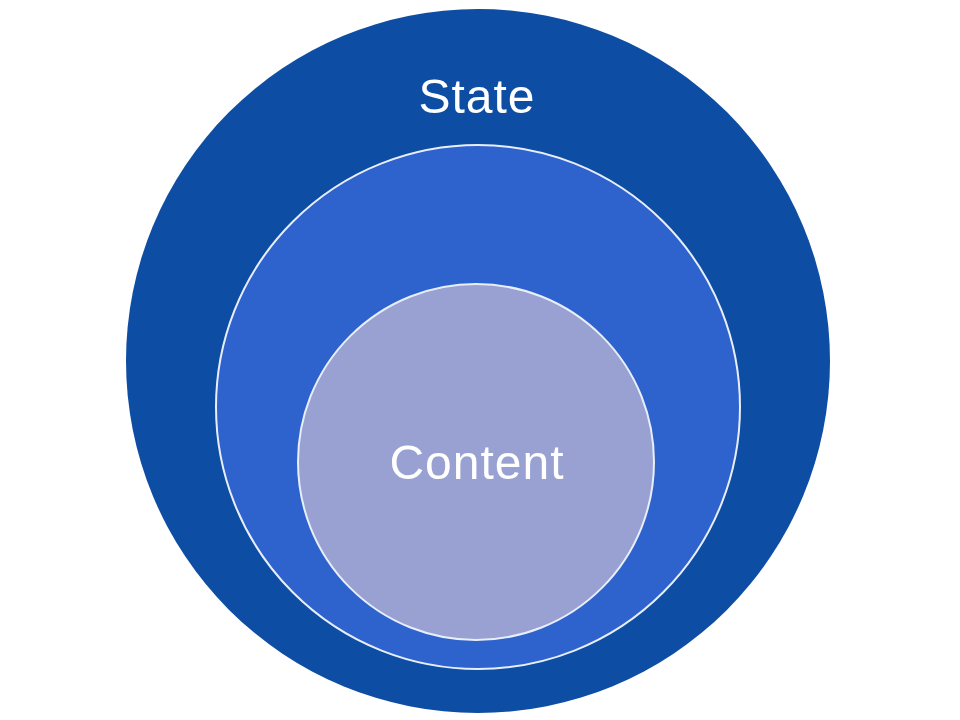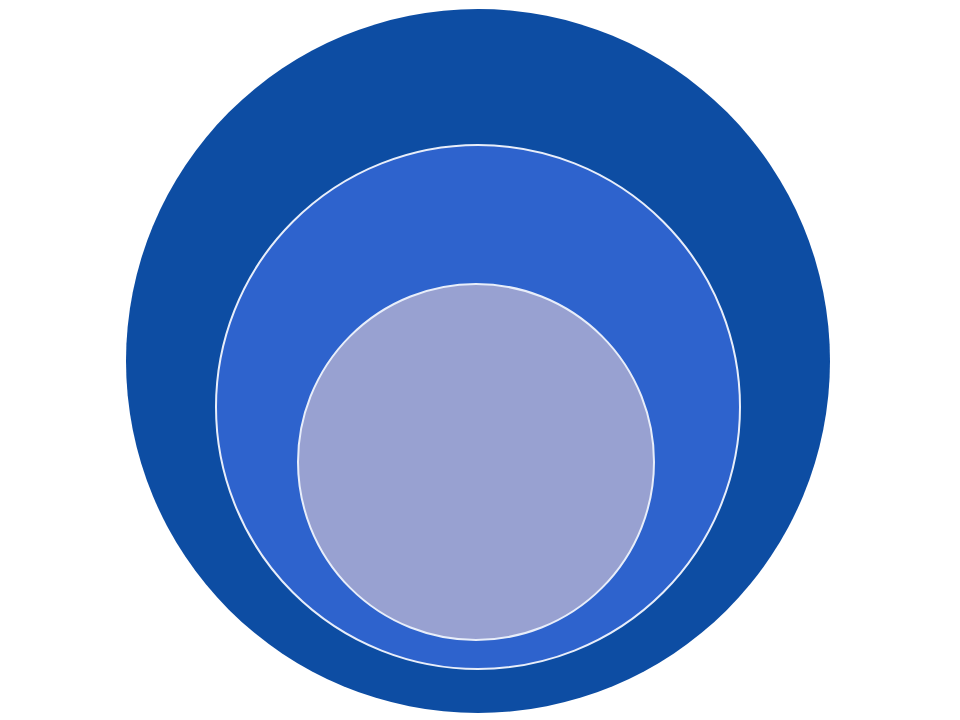--- a/index.html
+++ b/index.html
@@ -57,16 +57,18 @@
 <body>
 
 <div class="stage" style="background-color: rgb(255, 255, 255);">
 
   <div class="circle circle-outer" style="background-color: rgb(13, 77, 163);"></div>
 
   <div class="circle circle-middle" style="background-color: rgb(46, 99, 205); border-color: rgb(232, 238, 250);"></div>
 
   <div class="circle circle-inner" style="background-color: rgb(152, 161, 209); border-color: rgb(232, 238, 250);"></div>
 
+  <div class="ring-label label-state" style="color: rgb(255, 255, 255);">State</div>
 
 
+  <div class="ring-label label-content" style="color: rgb(255, 255, 255);">Content</div>
 
 </div>
 
 </body></html>

